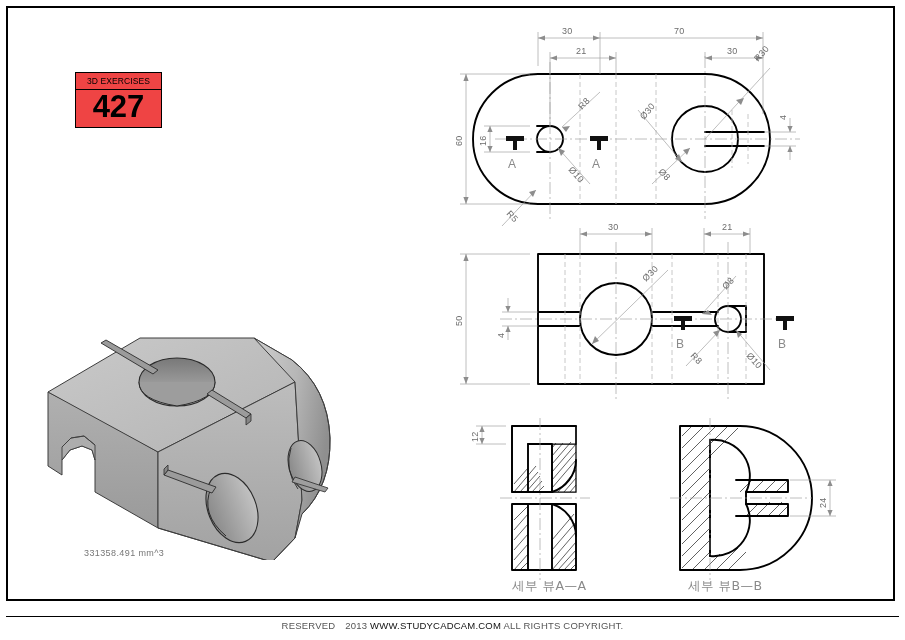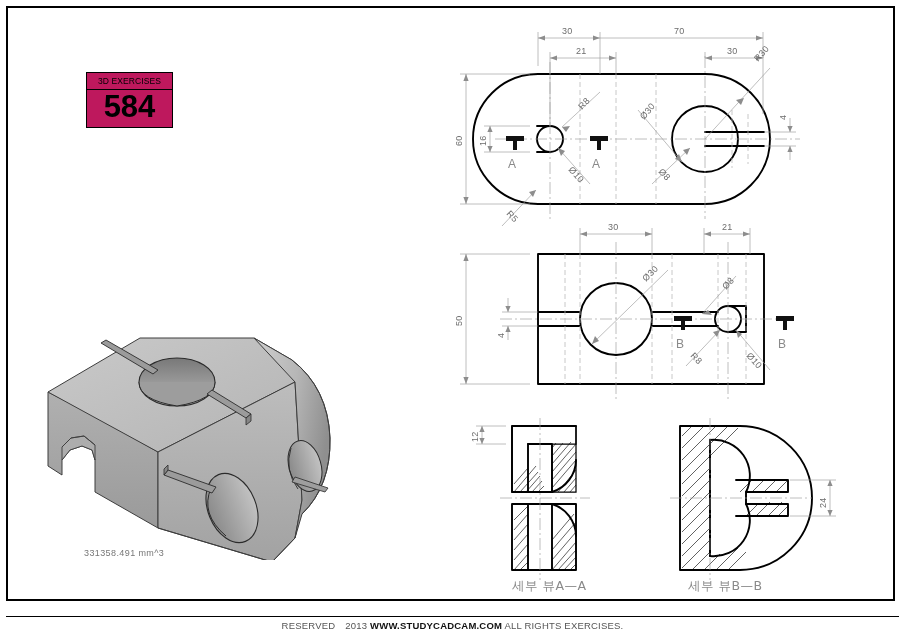--- a/index.html
+++ b/index.html
@@ -1,25 +1,25 @@
 <!DOCTYPE html>
 <html><head>
 <meta charset="utf-8">
 <style>
   html,body{margin:0;padding:0;background:#ffffff;}
   body{width:905px;height:640px;font-family:"Liberation Sans",sans-serif;overflow:hidden;}
   #sheet{position:relative;width:905px;height:640px;background:#ffffff;}
   #outer-border{position:absolute;left:6px;top:6px;width:889px;height:595px;border:2px solid #000;box-sizing:border-box;}
   #footer-rule{position:absolute;left:6px;top:616px;width:893px;height:0;border-top:1px solid #000;}
   #footer-text{position:absolute;left:0;top:620px;width:905px;text-align:center;font-size:9.5px;color:#555;letter-spacing:.2px;}
-  #footer-text .bold{font-weight:bold;color:#111;}
+  #footer-text .bold{font-weight:normal;color:#111;}
   #footer-text .sp{display:inline-block;width:10px;}
 
   
-  #title-block{position:absolute;left:75px;top:72px;width:85px;border:1.6px solid #000;background:#be185d;margin-left:11px;}
+  #title-block{position:absolute;left:75px;top:72px;width:85px;border:1.6px solid #000;background:#ef4444;}
   #title-block .tb-top{font-size:8.5px;text-align:center;padding:3px 0 3px;border-bottom:1.4px solid #000;letter-spacing:.1px;}
   #title-block .tb-num{font-size:31px;font-weight:bold;text-align:center;padding:1px 0 5px;line-height:1;}
 
   
   #model-wrap{position:absolute;left:40px;top:270px;width:320px;height:290px;}
   #volume-label{position:absolute;left:84px;top:548px;font-size:9px;color:#777;letter-spacing:.4px;font-family:"Liberation Sans",sans-serif;}
 
   
   #draw{position:absolute;left:440px;top:14px;}
 
@@ -36,21 +36,21 @@
 </style>
 </head>
 <body>
 
 <div id="sheet">
 
   <div id="outer-border"></div>
 
   <div id="title-block">
     <div class="tb-top">3D EXERCISES</div>
-    <div class="tb-num">584</div>
+    <div class="tb-num">427</div>
   </div>
 
   <div id="model-wrap">
     <svg width="320" height="290" viewBox="0 0 320 290">
       <defs>
         <linearGradient id="gTop" x1="0" y1="0" x2="1" y2="1">
           <stop offset="0" stop-color="#c9c9c9"></stop>
             <stop offset="1" stop-color="#b4b4b4"></stop>
         </linearGradient>
         <linearGradient id="gLeft" x1="0" y1="0" x2="0" y2="1">
@@ -416,16 +416,16 @@
       <text class="dimtxt" x="386" y="494" transform="rotate(-90 386 494)">24</text>
 
       <text class="viewtitle" x="248" y="576">세부 뷰B—B</text>
     </g>
   </svg>
 
   <div id="footer-rule"></div>
   <div id="footer-text">
     <span>RESERVED</span><span class="sp"></span><span>2013</span>
     <span class="bold">WWW.STUDYCADCAM.COM</span>
-    <span>ALL RIGHTS EXERCISES.</span>
+    <span>ALL RIGHTS COPYRIGHT.</span>
   </div>
 
 </div>
 
 </body></html>

